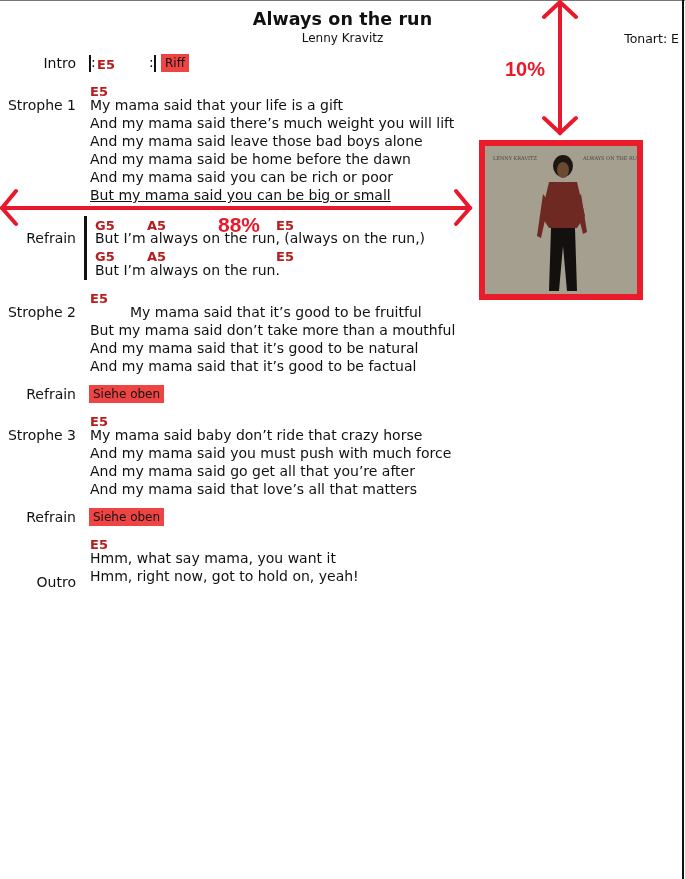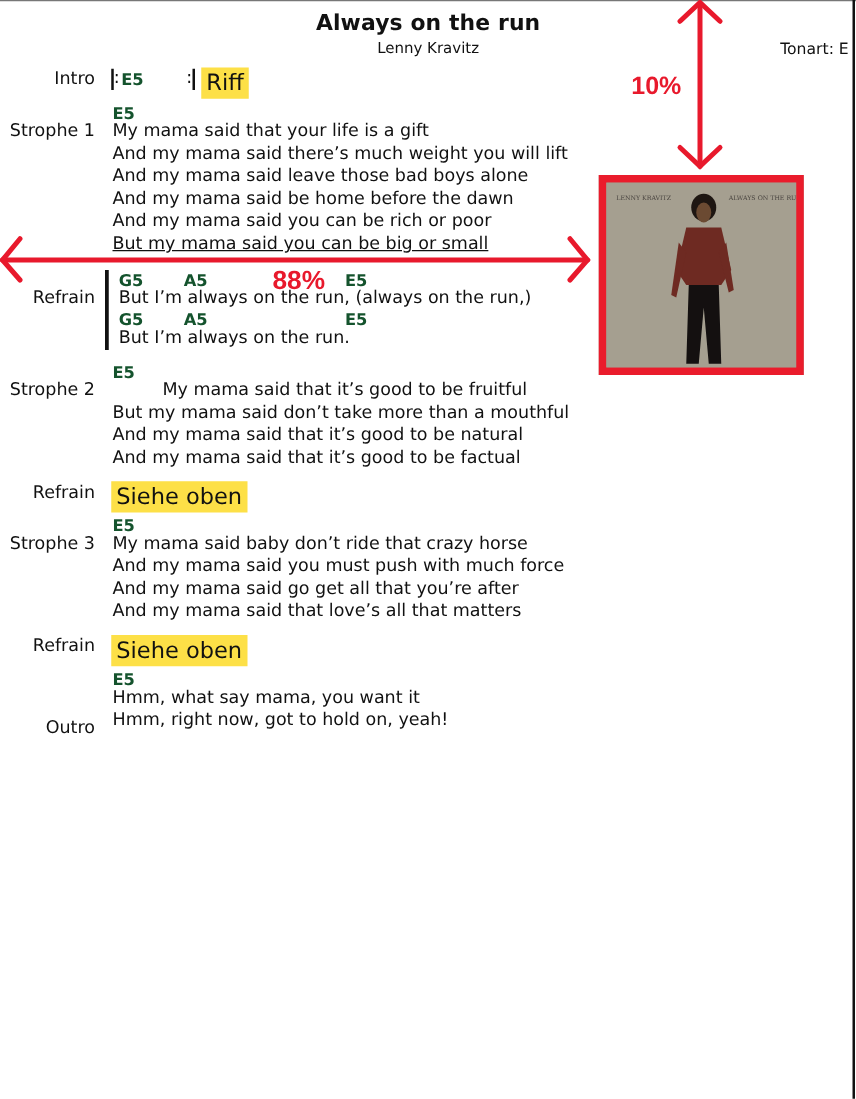--- a/index.html
+++ b/index.html
@@ -9,22 +9,22 @@
   }
   .page-border-right { position: absolute; left: 682px; top: 0; width: 2px; height: 879px; background: #111; }
   .page-border-top { position: absolute; left: 0; top: 0; width: 685px; height: 1px; background: #777; }
 
   .title { position: absolute; left: 0; width: 685px; top: 9px; text-align: center; font-weight: bold; font-size: 17.5px; letter-spacing: 0.1px; }
   .artist { position: absolute; left: 0; width: 685px; top: 31px; text-align: center; font-size: 12px; }
   .key { position: absolute; right: 6px; top: 31px; font-size: 12.5px; }
 
   .label { position: absolute; right: 609px; font-size: 14px; white-space: nowrap; }
   .line { position: absolute; left: 90px; font-size: 14px; white-space: nowrap; }
-  .chord { position: absolute; font-size: 13px; font-weight: bold; color: #14532d; }
-  .tag { position: absolute; background: #fde047; font-size: 18px; padding: 2px 4px; }
+  .chord { position: absolute; font-size: 13px; font-weight: bold; color: #b91c1c; }
+  .tag { position: absolute; background: #ef4444; font-size: 12px; padding: 2px 4px; }
 
   .repeat { position: absolute; font-size: 14px; }
   .bar-thin { position: absolute; width: 1.5px; background: #111; }
   .refrain-bar { position: absolute; left: 84px; top: 216px; width: 3px; height: 64px; background: #111; }
 
   .album { position: absolute; left: 479px; top: 140px; width: 164px; height: 160px; box-sizing: border-box; border: 6px solid #ea1c2c; background: #a39c8d; overflow: hidden; }
   .annot-pct { position: absolute; color: #e8192c; font-weight: bold; font-family: "Liberation Sans", sans-serif; }
   svg.overlay { position: absolute; left: 0; top: 0; }
 </style>
 </head>

